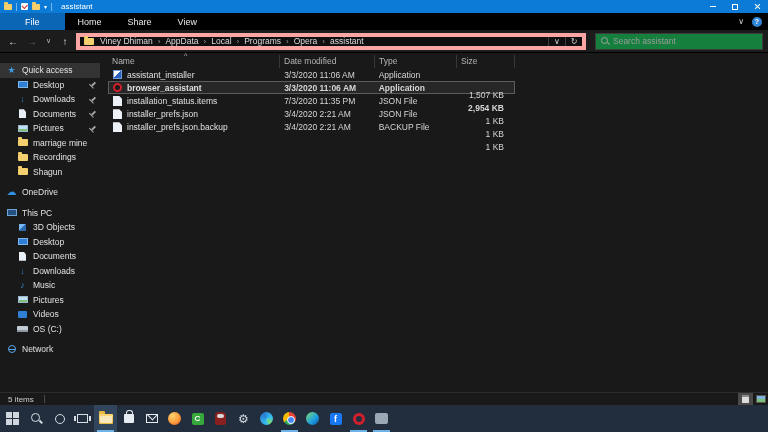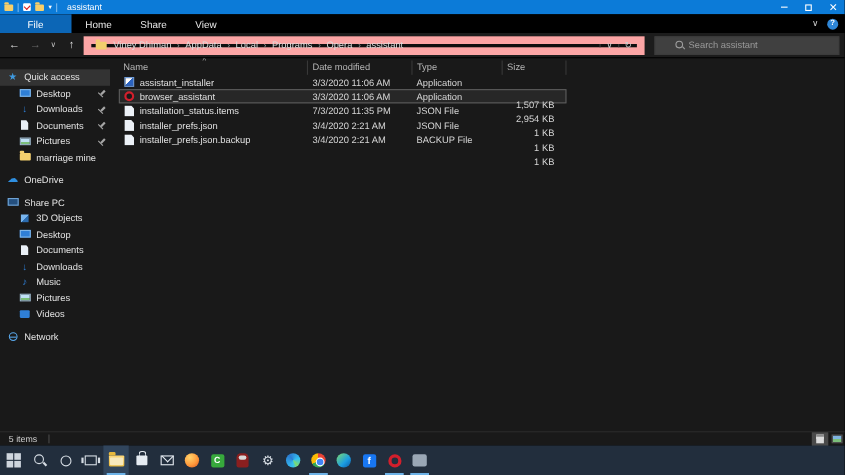--- a/index.html
+++ b/index.html
@@ -33,29 +33,29 @@
   .m-spring { flex:1; }
   .ribbon-right { display:flex; align-items:center; gap:8px; padding-right:6px; }
   .rb-chevron { color:#cfcfcf; font-size:8px; }
   .rb-help { width:10px; height:10px; border-radius:50%; background:#2f86d6; color:#fff; font-size:7px; display:flex; align-items:center; justify-content:center; font-weight:bold; }
 
   
   .navbar { height:23px; background:#1c1c1c; display:flex; align-items:center; padding:0 5px; gap:3px; border-bottom:1px solid #000; }
   .nav-btn { width:16px; text-align:center; font-size:10px; color:#e0e0e0; }
   .nav-btn.dim { color:#6a6a6a; }
   .nav-btn.small { font-size:7px; width:11px; color:#bdbdbd; }
-  .addrbox { flex:1; height:17px; background:#0f0f0f; border:7px solid #fca5a5; display:flex; align-items:center; padding-left:4px; font-size:8.5px; color:#ddd; }
+  .addrbox { flex:1; height:17px; background:#0f0f0f; border:4px solid #fca5a5; display:flex; align-items:center; padding-left:4px; font-size:8.5px; color:#ddd; }
   .crumb { display:flex; align-items:center; }
   .crumb span.lbl { padding:0 3px; }
   .crumb::after { content:"›"; color:#9a9a9a; font-size:8px; padding:0 2px; }
   .addr-spring { flex:1; }
   .addr-ctl { display:flex; align-items:center; height:100%; }
   .addr-ctl .sep { width:1px; height:100%; background:#3c3c3c; }
   .addr-ctl .ab { width:16px; text-align:center; font-size:8px; color:#cfcfcf; }
-  .searchbox { width:168px; height:17px; margin-left:6px; background:#404040; border:1px solid #3c3c3c; display:flex; align-items:center; gap:4px; padding:0 18px; }
+  .searchbox { width:168px; height:17px; margin-left:6px; background:#15803d; border:1px solid #3c3c3c; display:flex; align-items:center; gap:4px; padding:0 5px; }
   .mag { position:relative; width:8px; height:8px; flex:0 0 auto; }
   .mag::before { content:""; position:absolute; left:0; top:0; width:5px; height:5px; border:1px solid #9f9f9f; border-radius:50%; }
   .mag::after { content:""; position:absolute; left:5.5px; top:5.5px; width:3px; height:1px; background:#9f9f9f; transform:rotate(45deg); }
   .searchbox input { background:transparent; border:none; outline:none; color:#cfcfcf; font-size:8.5px; width:100%; font-family:inherit; }
   .searchbox input::placeholder { color:#9b9b9b; }
 
   
   .main { flex:1; display:flex; background:#191919; overflow:hidden; }
   .sidebar { width:100px; flex:0 0 100px; padding-top:10px; font-size:8.5px; color:#e2e2e2; }
   .srow { height:14.5px; display:flex; align-items:center; gap:5px; padding-left:6px; position:relative; }
@@ -84,21 +84,21 @@
   .i-net { width:8px; height:8px; border:1px solid #58a6e8; border-radius:50%; position:relative; }
   .i-net::after { content:""; position:absolute; left:0; top:3px; width:6px; height:1px; background:#58a6e8; }
 
   
   .filepane { flex:1; position:relative; }
   .fheader { height:15px; display:flex; font-size:8.5px; color:#b5b5b5; align-items:flex-end; padding-left:8px; position:relative; }
   .fheader .hc { border-right:1px solid #383838; padding:0 4px 2px 4px; height:13px; display:flex; align-items:center; }
   .sortmark { position:absolute; top:0; left:84px; font-size:7px; color:#b5b5b5; line-height:5px; }
   .c1 { width:172px; } .c2 { width:95px; } .c3 { width:82px; } .c4 { width:58px;margin-top:40px; }
   .frow { height:13.2px; display:flex; font-size:8.5px; color:#e0e0e0; align-items:center; margin-left:8px; width:407px; border:1px solid transparent; }
-  .frow.selected { background:#272727; border:1px solid #5c5c5c; }
+  .frow.selected { background:#272727; border:1px solid #5c5c5c;font-weight:bold; }
   .frow .c1 { display:flex; align-items:center; gap:5px; padding-left:4px; }
   .frow .c2,.frow .c3 { padding-left:4px; color:#d6d6d6; }
   .frow .c4 { text-align:right; padding-right:10px; color:#d6d6d6; }
   .fic { flex:0 0 9px; }
   .fi-installer { width:9px; height:9px; border:1px solid #6f9bd6; background:linear-gradient(135deg,#ffffff 45%,#2b63c1 45%); }
   .fi-opera { width:9px; height:9px; border:2.5px solid #d21f2c; border-radius:50%; background:#1a1a1a; }
   .fi-json { width:8px; height:10px; background:#ecf1f7; clip-path:polygon(0 0,70% 0,100% 28%,100% 100%,0 100%); }
 
   
   .statusbar { height:13px; background:#191919; border-top:1px solid #2c2c2c; display:flex; align-items:center; font-size:8px; color:#cfcfcf; padding-left:8px; }
@@ -268,33 +268,45 @@
           </span>
         <span class="lbl">Pictures</span>
         <span class="pin"></span>
       </div>
       <div class="srow child">
         <span class="icw">
             <span class="i-folder"></span>
           </span>
         <span class="lbl">marriage mine</span>
       </div>
+      <div class="srow child">
+        <span class="icw">
+            <span class="i-folder"></span>
+          </span>
+        <span class="lbl">Recordings</span>
+      </div>
+      <div class="srow child">
+        <span class="icw">
+            <span class="i-folder"></span>
+          </span>
+        <span class="lbl">Shagun</span>
+      </div>
       <div class="sgap"></div>
       <div class="srow">
         <span class="icw">
             <span class="i-cloud">☁</span>
           </span>
         <span class="lbl">OneDrive</span>
       </div>
       <div class="sgap"></div>
       <div class="srow">
         <span class="icw">
             <span class="i-pc"></span>
           </span>
-        <span class="lbl">Share PC</span>
+        <span class="lbl">This PC</span>
       </div>
       <div class="srow child">
         <span class="icw">
             <span class="i-cube"></span>
           </span>
         <span class="lbl">3D Objects</span>
       </div>
       <div class="srow child">
         <span class="icw">
             <span class="i-desktop"></span>
@@ -323,20 +335,26 @@
         <span class="icw">
             <span class="i-pic"></span>
           </span>
         <span class="lbl">Pictures</span>
       </div>
       <div class="srow child">
         <span class="icw">
             <span class="i-video"></span>
           </span>
         <span class="lbl">Videos</span>
+      </div>
+      <div class="srow child">
+        <span class="icw">
+            <span class="i-drive"></span>
+          </span>
+        <span class="lbl">OS (C:)</span>
       </div>
       <div class="sgap"></div>
       <div class="srow">
         <span class="icw">
             <span class="i-net"></span>
           </span>
         <span class="lbl">Network</span>
       </div>
     </div>
 

